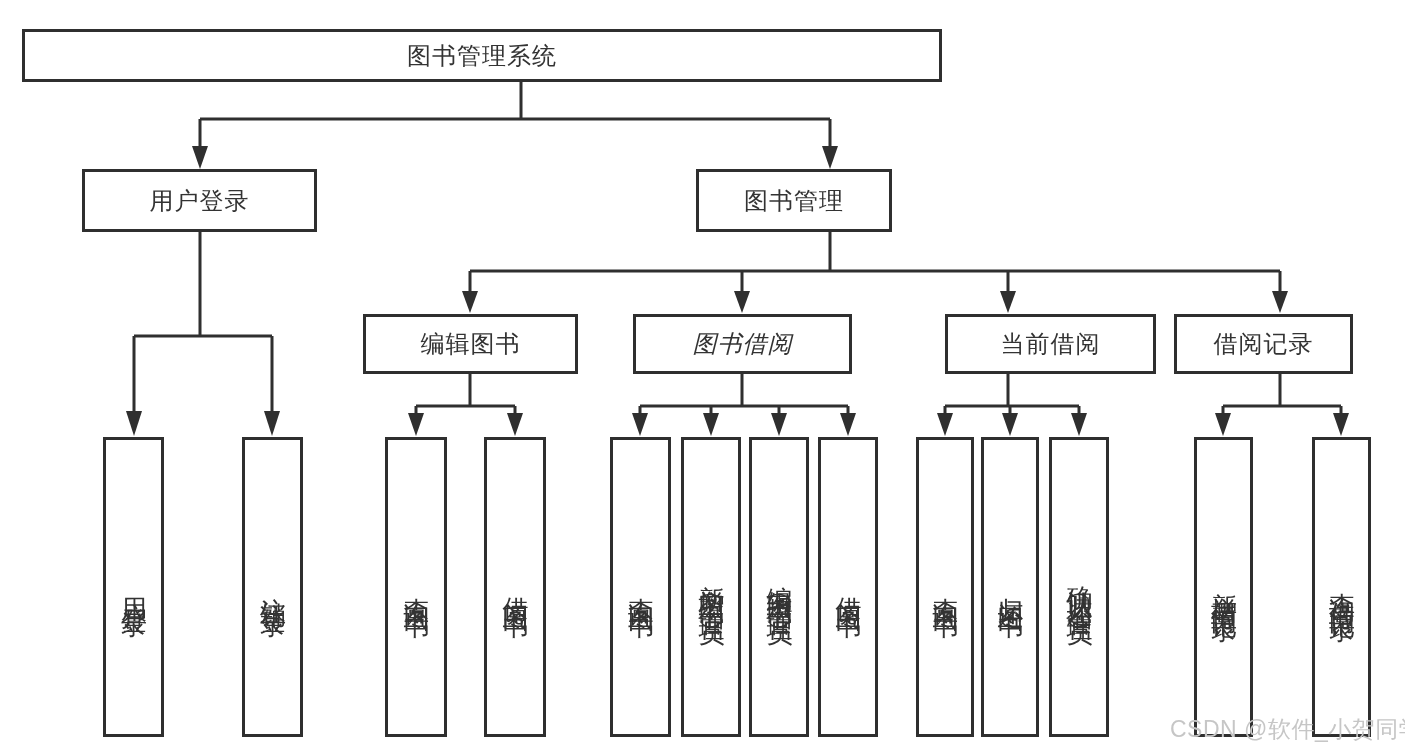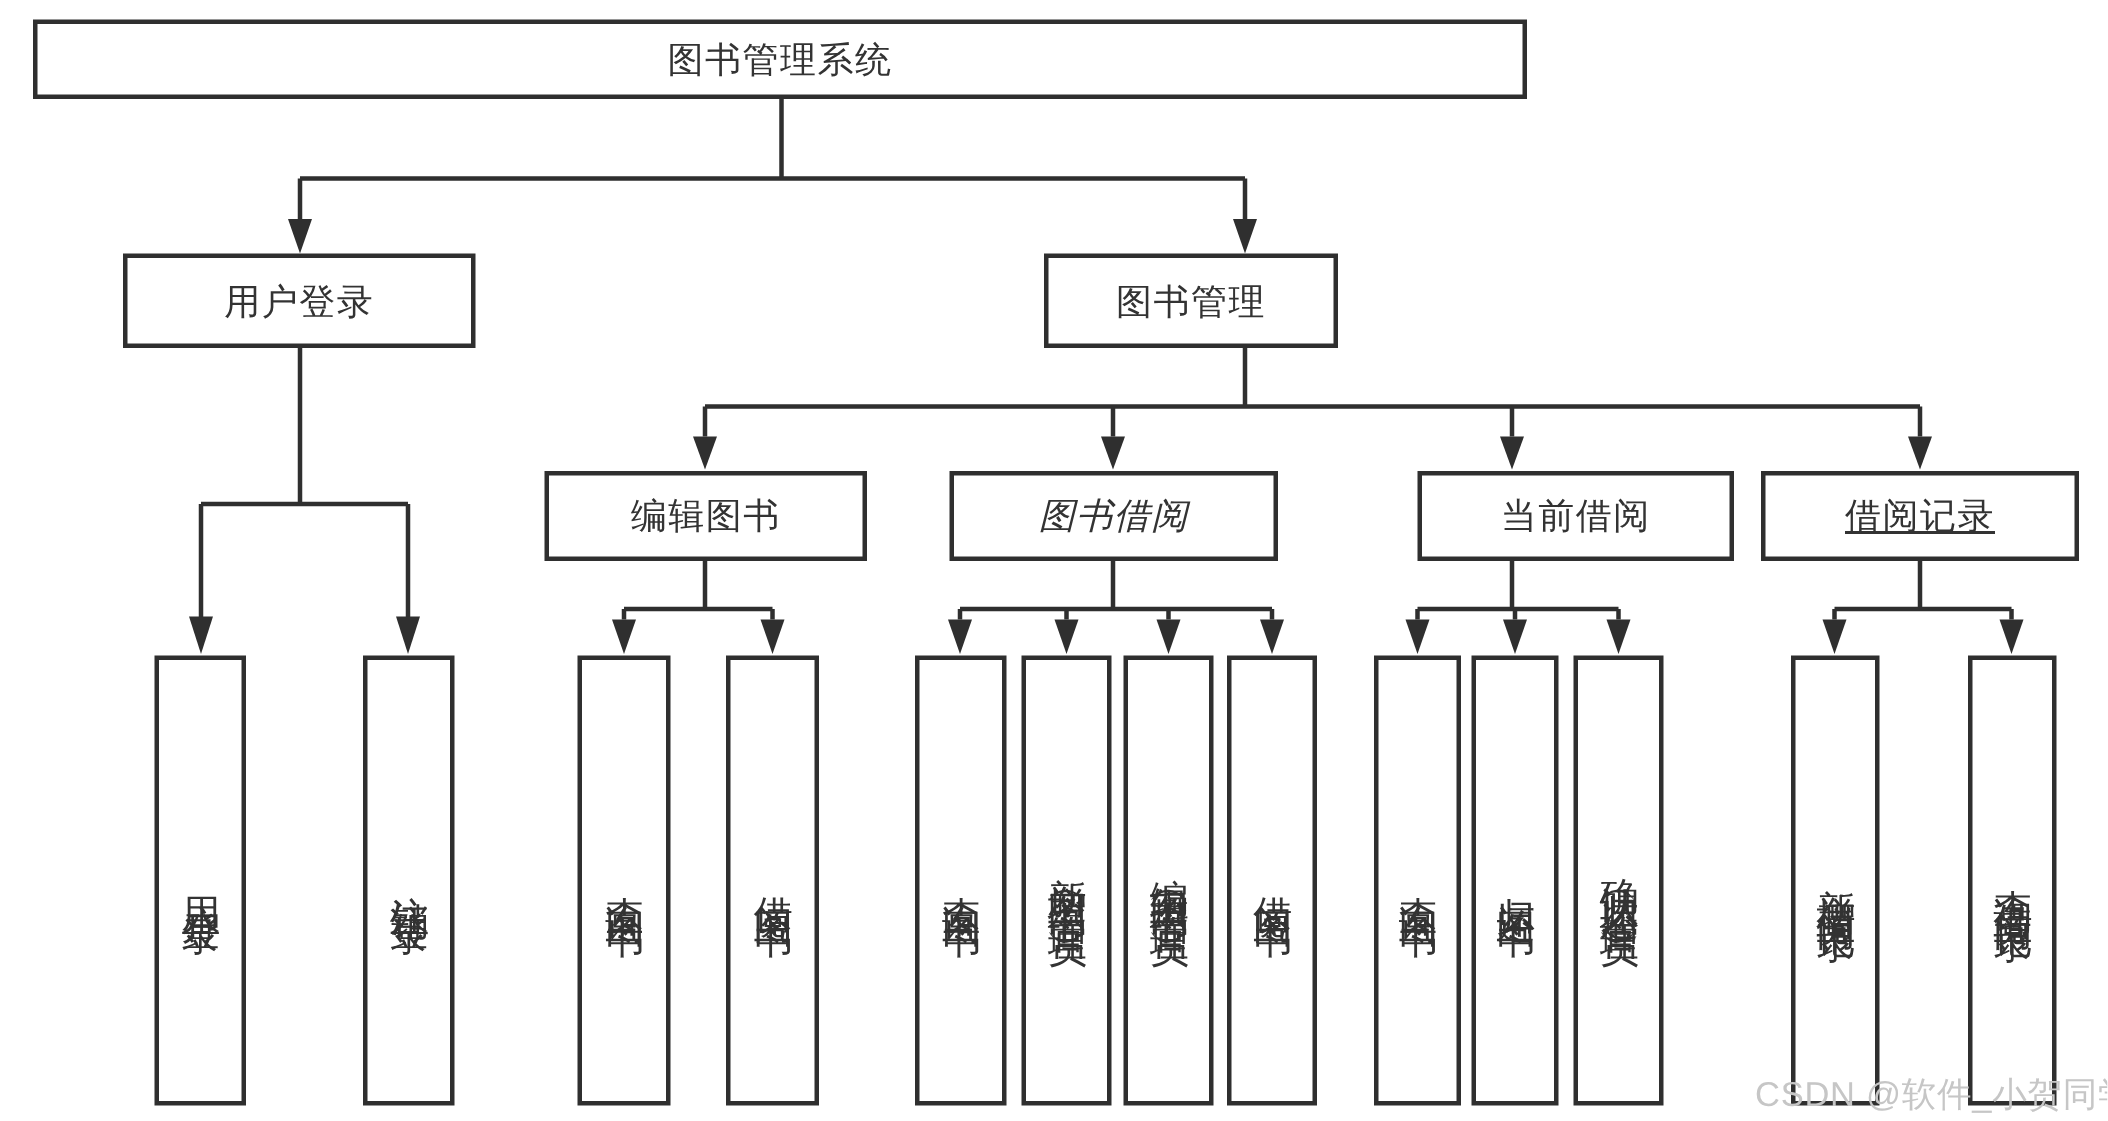--- a/index.html
+++ b/index.html
@@ -86,29 +86,29 @@
       <polygon points="771,413 787,413 779,436"></polygon>
       <polygon points="840,413 856,413 848,436"></polygon>
       <polygon points="937,413 953,413 945,436"></polygon>
       <polygon points="1002,413 1018,413 1010,436"></polygon>
       <polygon points="1071,413 1087,413 1079,436"></polygon>
       <polygon points="1215,413 1231,413 1223,436"></polygon>
       <polygon points="1333,413 1349,413 1341,436"></polygon>
     </g>
   </svg>
 
-  <div class="node h-node" style="left:22px; top:13px; width:996px; height:53px;">图书管理系统</div>
+  <div class="node h-node" style="left:22px; top:29px; width:920px; height:53px;">图书管理系统</div>
 
   <div class="node h-node" style="left:82px; top:169px; width:235px; height:63px;">用户登录</div>
   <div class="node h-node" style="left:696px; top:169px; width:196px; height:63px;">图书管理</div>
 
   <div class="node h-node" style="left:363px; top:314px; width:215px; height:60px;">编辑图书</div>
   <div class="node h-node" style="left:633px; top:314px; width:219px; height:60px;font-style:italic;">图书借阅</div>
   <div class="node h-node" style="left:903px; top:314px; width:211px; height:60px;margin-left:42px;">当前借阅</div>
-  <div class="node h-node" style="left:1174px; top:314px; width:212px; height:60px;text-decoration:underline;">借阅记录</div>
+  <div class="node h-node" style="left:1174px; top:314px; width:179px; height:60px;">借阅记录</div>
 
   <div class="node v-node" style="left:103px; top:437px; width:61px; height:300px;">
     <span>用户登录</span>
   </div>
   <div class="node v-node" style="left:242px; top:437px; width:61px; height:300px;">
     <span>注销登录</span>
   </div>
 
   <div class="node v-node" style="left:385px; top:437px; width:62px; height:300px;">
     <span>查询图书</span>

